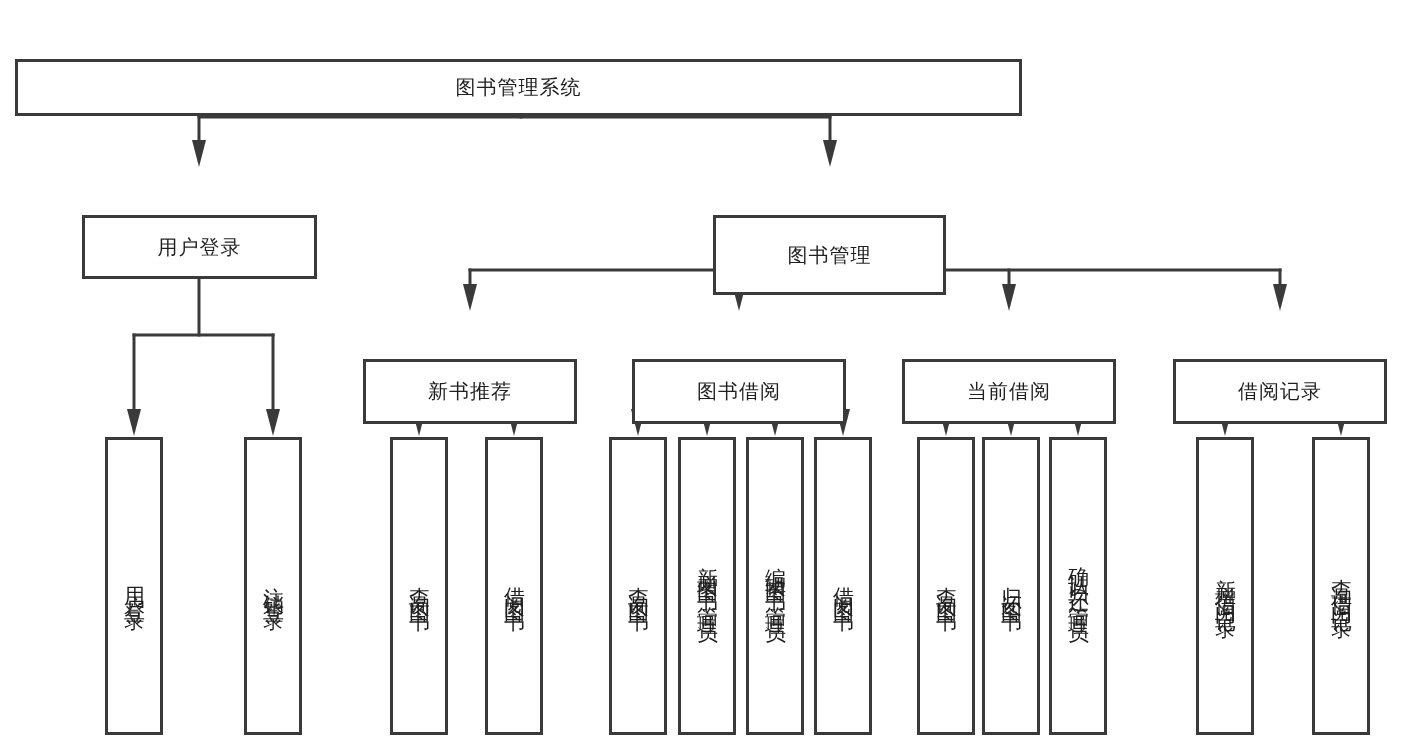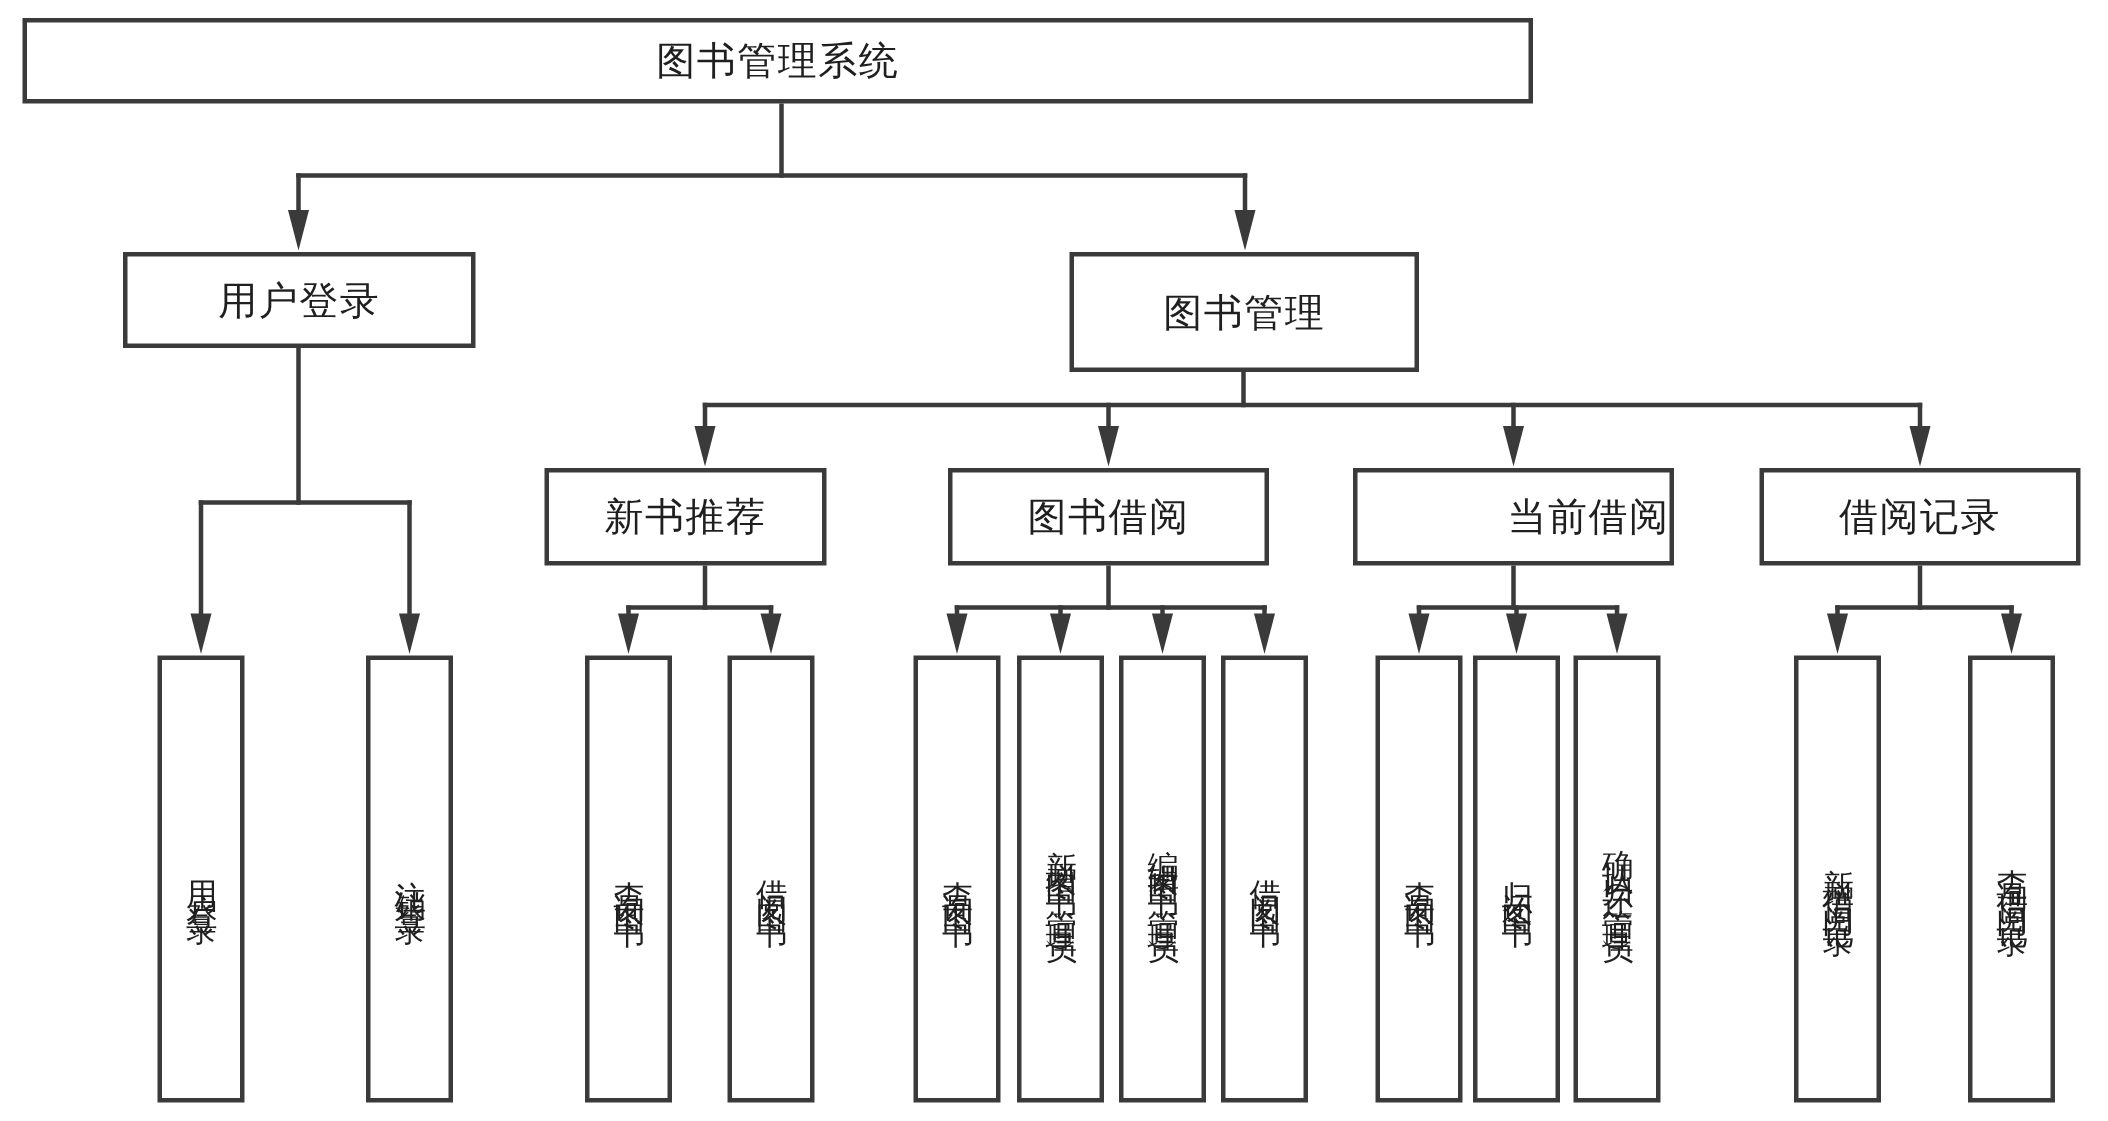--- a/index.html
+++ b/index.html
@@ -17,21 +17,21 @@
   .arrow { fill: var(--line, #3a3a3a); stroke: none; }
   .box {
     position: absolute;
     background: #ffffff;
     border: 3px solid var(--line, #3a3a3a);
     display: flex;
     align-items: center;
     justify-content: center;
     color: var(--text, #1f1f1f);
   }
-  .h { font-size: 26px; letter-spacing: 1px; white-space: nowrap; }
+  .h { font-size: 20px; letter-spacing: 1px; white-space: nowrap; margin-top: 47px; }
   .v {
     writing-mode: vertical-rl;
     text-orientation: mixed;
     font-size: 21px;
     letter-spacing: 8px;
     line-height: 1;
   }
   .watermark {
     position: absolute;
     right: 6px;
@@ -128,27 +128,27 @@
     <span>图书管理系统</span>
   </div>
 
   <div class="box h" style="left:82px; top:168px; width:235px; height:64px;">
     <span>用户登录</span>
   </div>
   <div class="box h" style="left:713px; top:168px; width:233px; height:80px;">
     <span>图书管理</span>
   </div>
 
-  <div class="box h" style="left:363px; top:312px; width:188px; height:65px;">
+  <div class="box h" style="left:363px; top:312px; width:214px; height:65px;">
     <span>新书推荐</span>
   </div>
   <div class="box h" style="left:632px; top:312px; width:214px; height:65px;">
     <span>图书借阅</span>
   </div>
-  <div class="box h" style="left:902px; top:312px; width:214px; height:65px;justify-content:flex-end;">
+  <div class="box h" style="left:902px; top:312px; width:214px; height:65px;">
     <span>当前借阅</span>
   </div>
   <div class="box h" style="left:1173px; top:312px; width:214px; height:65px;">
     <span>借阅记录</span>
   </div>
 
   <div class="box v" style="left:105px; top:437px; width:58px; height:298px;">
     <span>用户登录</span>
   </div>
   <div class="box v" style="left:244px; top:437px; width:58px; height:298px;">

